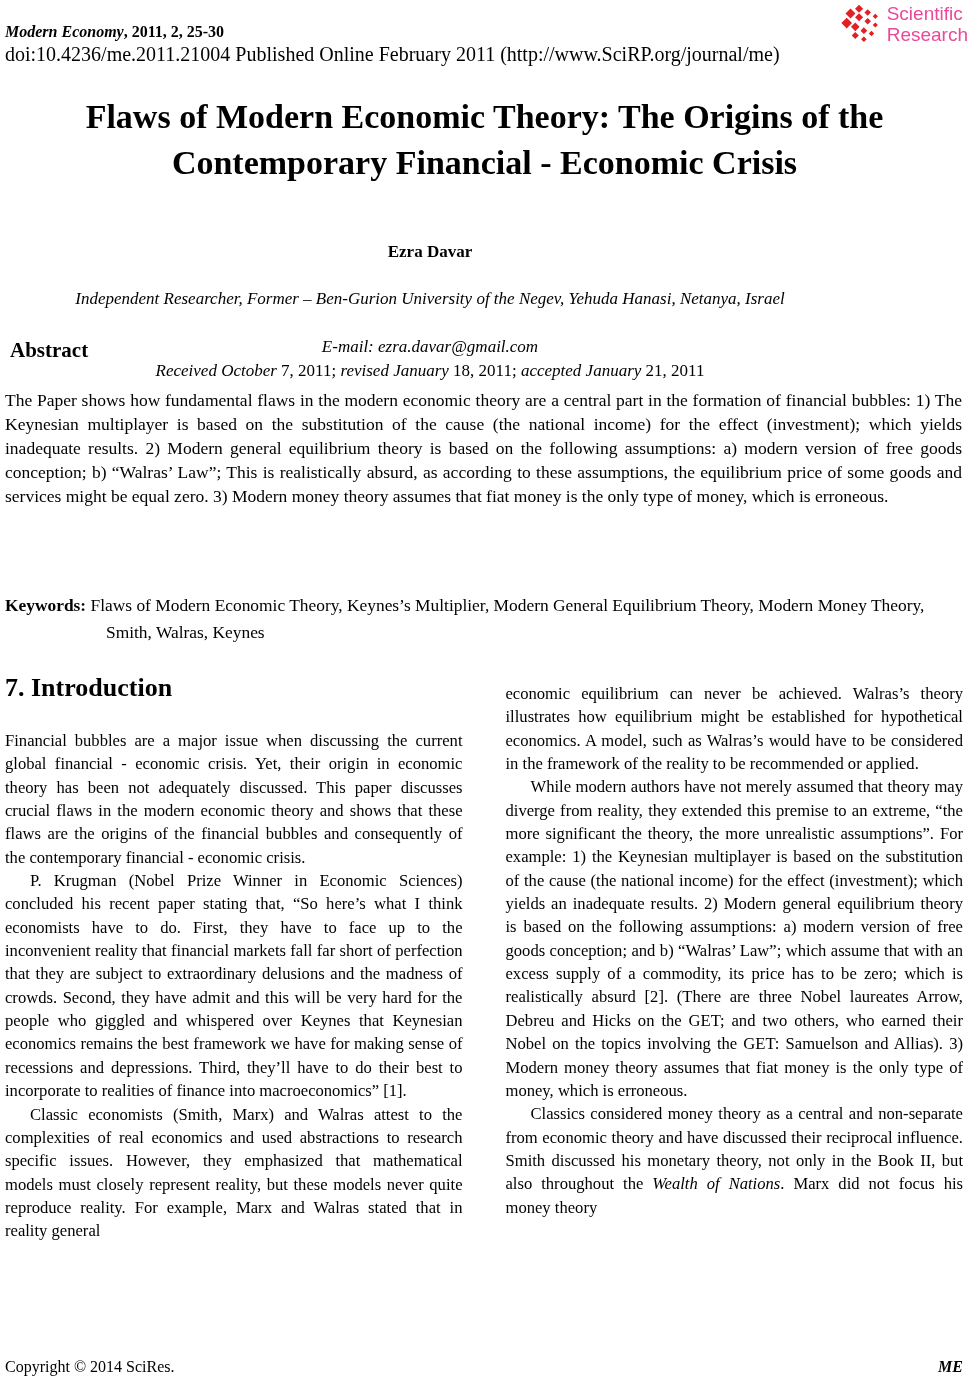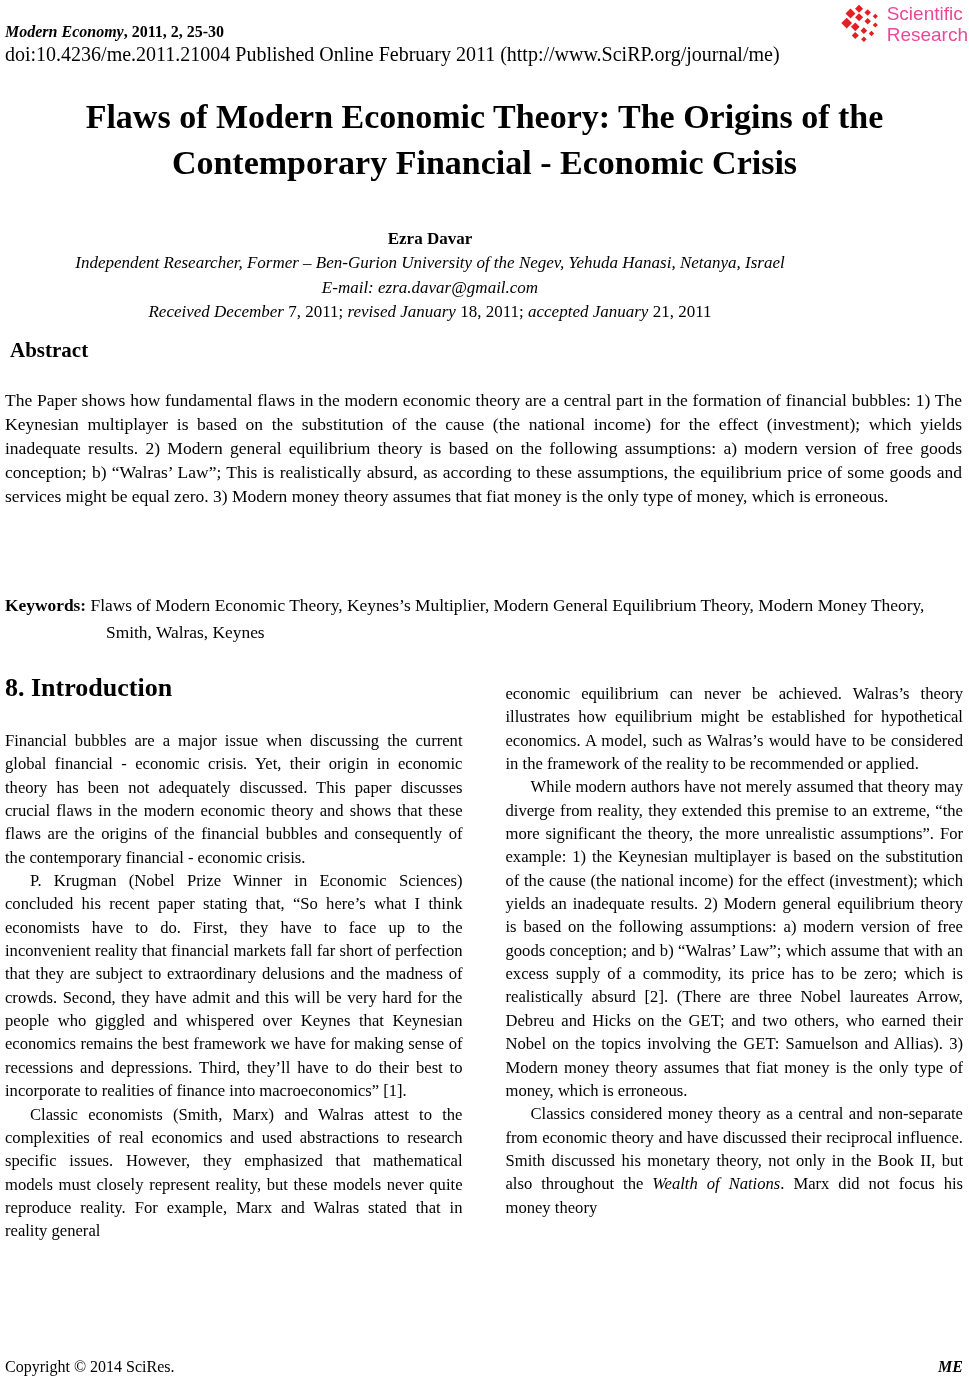--- a/index.html
+++ b/index.html
@@ -11,23 +11,23 @@
   .journal-italic{font-weight:bold;font-style:italic;}
   .journal-rest{font-weight:bold;}
   .doi-line{font-size:20px;}
 
   .logo{position:absolute;top:3px;right:1px;display:flex;align-items:flex-start;}
   .logo-text{font-family:"Liberation Sans", sans-serif;font-size:19px;line-height:20.5px;color:#ec4899;margin-left:5px;margin-top:1px;}
 
   
   .title{position:absolute;top:94px;left:0;width:969px;text-align:center;font-size:34px;font-weight:bold;line-height:46px;}
   .title-inner{max-width:920px;margin:0 auto;}
-  .authors{position:absolute;top:227px;left:0;width:860px;text-align:center;font-size:17px;line-height:24.3px;}
+  .authors{position:absolute;top:240px;left:0;width:860px;text-align:center;font-size:17px;line-height:24.3px;}
   .author-name{font-weight:bold;}
-  .affiliation,.email-line{font-style:italic;}
+  .affiliation,.email-line{font-style:italic;margin-top:23px;}
   .it{font-style:italic;}
   .rm{font-style:normal;}
 
   
   .abstract-heading{position:absolute;top:338px;left:10px;font-size:21px;font-weight:bold;}
   .abstract-text{position:absolute;top:388px;left:5px;width:957px;font-size:17.5px;line-height:24px;text-align:justify;}
 
   
   .keywords{position:absolute;top:592px;left:5px;width:957px;font-size:17.4px;line-height:26.5px;padding-left:101px;text-indent:-101px;box-sizing:border-box;}
   .kw-label{font-weight:bold;}
@@ -82,34 +82,34 @@
 
   <div class="title">
     <div class="title-inner">Flaws of Modern Economic Theory: The Origins of the Contemporary Financial - Economic Crisis</div>
   </div>
 
   <div class="authors">
     <div class="author-name">Ezra Davar</div>
     <div class="affiliation">Independent Researcher, Former – Ben-Gurion University of the Negev, Yehuda Hanasi, Netanya, Israel</div>
     <div class="email-line">E-mail: ezra.davar@gmail.com</div>
     <div class="received-line">
-      <span class="it">Received December </span><span class="rm">7, 2011; </span><span class="it">revised January </span><span class="rm">18, 2011; </span><span class="it">accepted January </span><span class="rm">21, 2011</span>
+      <span class="it">Received October </span><span class="rm">7, 2011; </span><span class="it">revised January </span><span class="rm">18, 2011; </span><span class="it">accepted January </span><span class="rm">21, 2011</span>
     </div>
   </div>
 
   <div class="abstract-heading">Abstract</div>
   <div class="abstract-text">The Paper shows how fundamental flaws in the modern economic theory are a central part in the formation of financial bubbles: 1) The Keynesian multiplayer is based on the substitution of the cause (the national income) for the effect (investment); which yields inadequate results. 2) Modern general equilibrium theory is based on the following assumptions: a) modern version of free goods conception; b) “Walras’ Law”; This is realistically absurd, as according to these assumptions, the equilibrium price of some goods and services might be equal zero. 3) Modern money theory assumes that fiat money is the only type of money, which is erroneous.</div>
 
   <div class="keywords">
     <span class="kw-label">Keywords:</span><span> Flaws of Modern Economic Theory, Keynes’s Multiplier, Modern General Equilibrium Theory, Modern Money Theory, Smith, Walras, Keynes</span>
   </div>
 
   <div class="columns">
     <div class="col col-left">
-      <h2 class="intro-heading">8. Introduction</h2>
+      <h2 class="intro-heading">7. Introduction</h2>
       <p>Financial bubbles are a major issue when discussing the current global financial - economic crisis. Yet, their origin in economic theory has been not adequately discussed. This paper discusses crucial flaws in the modern economic theory and shows that these flaws are the origins of the financial bubbles and consequently of the contemporary financial - economic crisis.</p>
       <p class="indent">P. Krugman (Nobel Prize Winner in Economic Sciences) concluded his recent paper stating that, “So here’s what I think economists have to do. First, they have to face up to the inconvenient reality that financial markets fall far short of perfection that they are subject to extraordinary delusions and the madness of crowds. Second, they have admit and this will be very hard for the people who giggled and whispered over Keynes that Keynesian economics remains the best framework we have for making sense of recessions and depressions. Third, they’ll have to do their best to incorporate to realities of finance into macroeconomics” [1].</p>
       <p class="indent">Classic economists (Smith, Marx) and Walras attest to the complexities of real economics and used abstractions to research specific issues. However, they emphasized that mathematical models must closely represent reality, but these models never quite reproduce reality. For example, Marx and Walras stated that in reality general</p>
     </div>
     <div class="col col-right">
       <p>economic equilibrium can never be achieved. Walras’s theory illustrates how equilibrium might be established for hypothetical economics. A model, such as Walras’s would have to be considered in the framework of the reality to be recommended or applied.</p>
       <p class="indent">While modern authors have not merely assumed that theory may diverge from reality, they extended this premise to an extreme, “the more significant the theory, the more unrealistic assumptions”. For example: 1) the Keynesian multiplayer is based on the substitution of the cause (the national income) for the effect (investment); which yields an inadequate results. 2) Modern general equilibrium theory is based on the following assumptions: a) modern version of free goods conception; and b) “Walras’ Law”; which assume that with an excess supply of a commodity, its price has to be zero; which is realistically absurd [2]. (There are three Nobel laureates Arrow, Debreu and Hicks on the GET; and two others, who earned their Nobel on the topics involving the GET: Samuelson and Allias). 3) Modern money theory assumes that fiat money is the only type of money, which is erroneous.</p>
       <p class="indent"><span>Classics considered money theory as a central and non-separate from economic theory and have discussed their reciprocal influence. Smith discussed his monetary theory, not only in the Book II, but also throughout the </span><span class="it">Wealth of Nations</span><span>. Marx did not focus his money theory</span></p>
     </div>
   </div>

